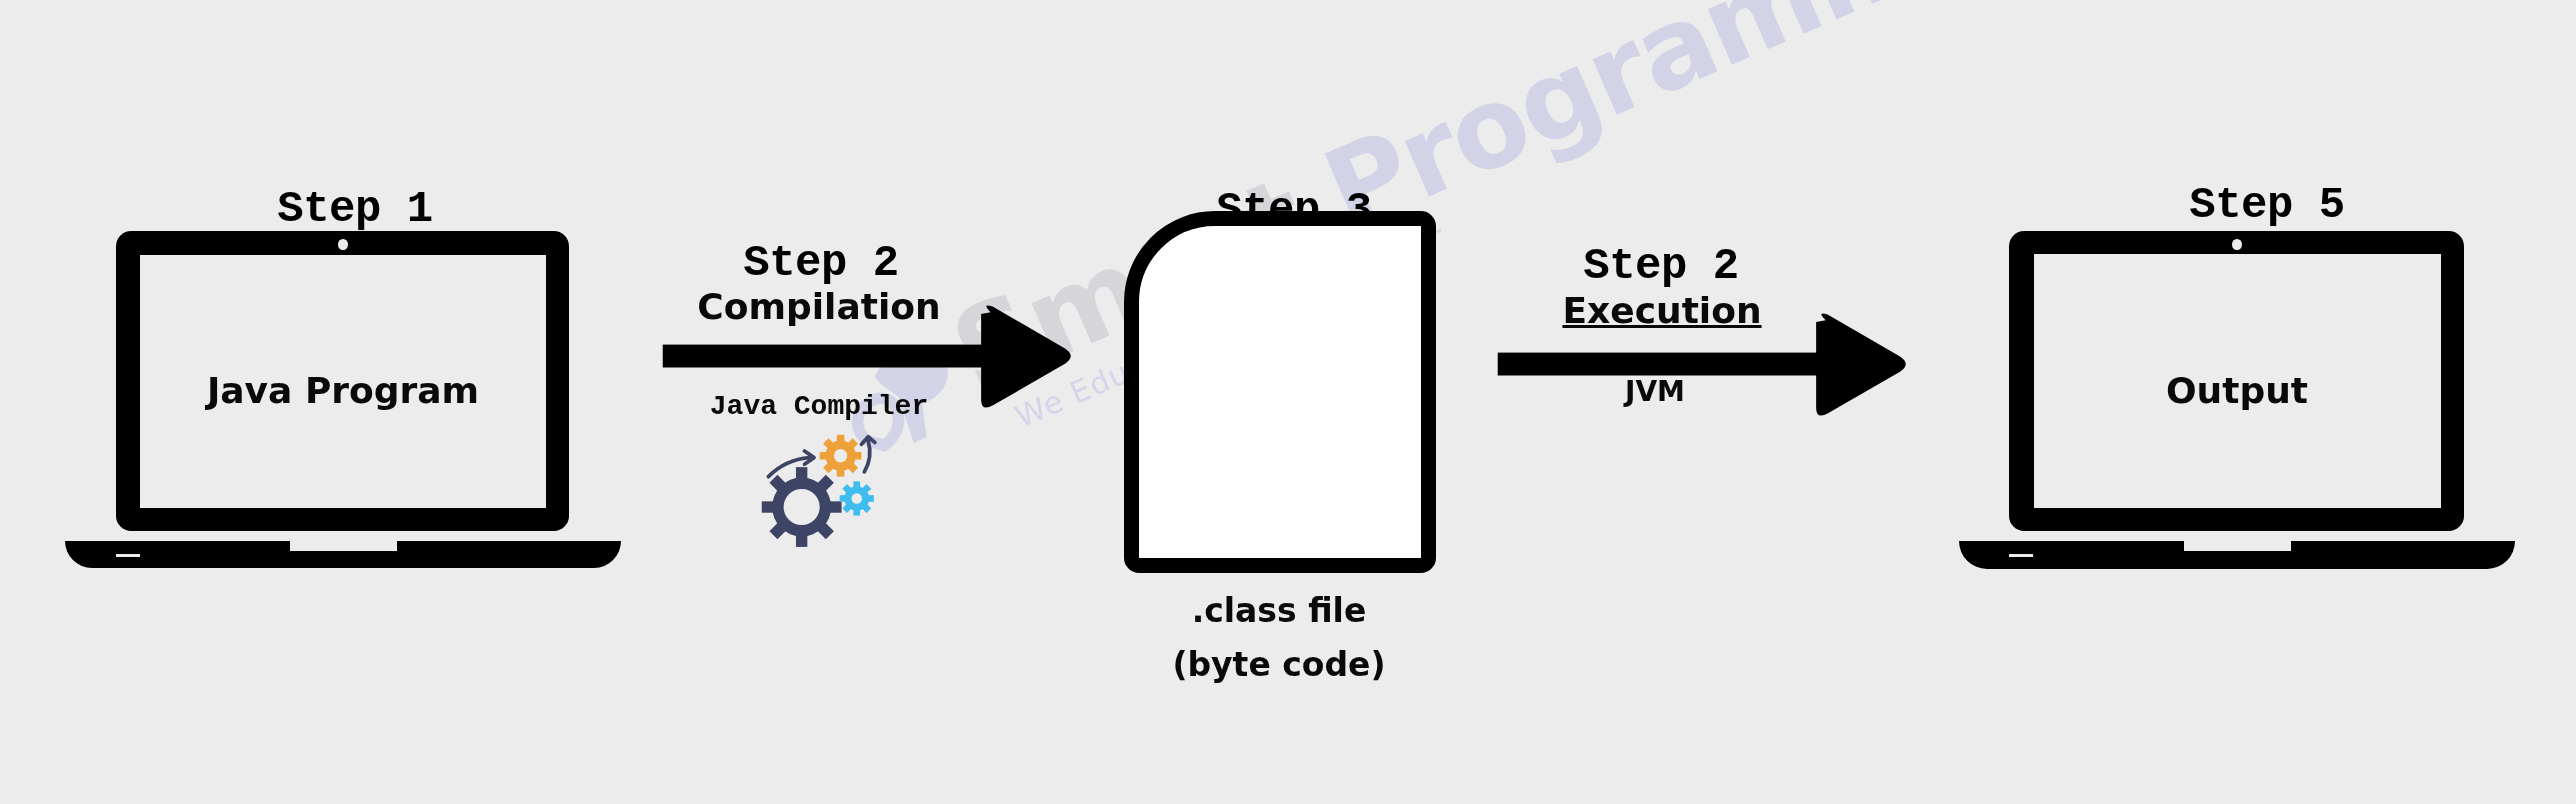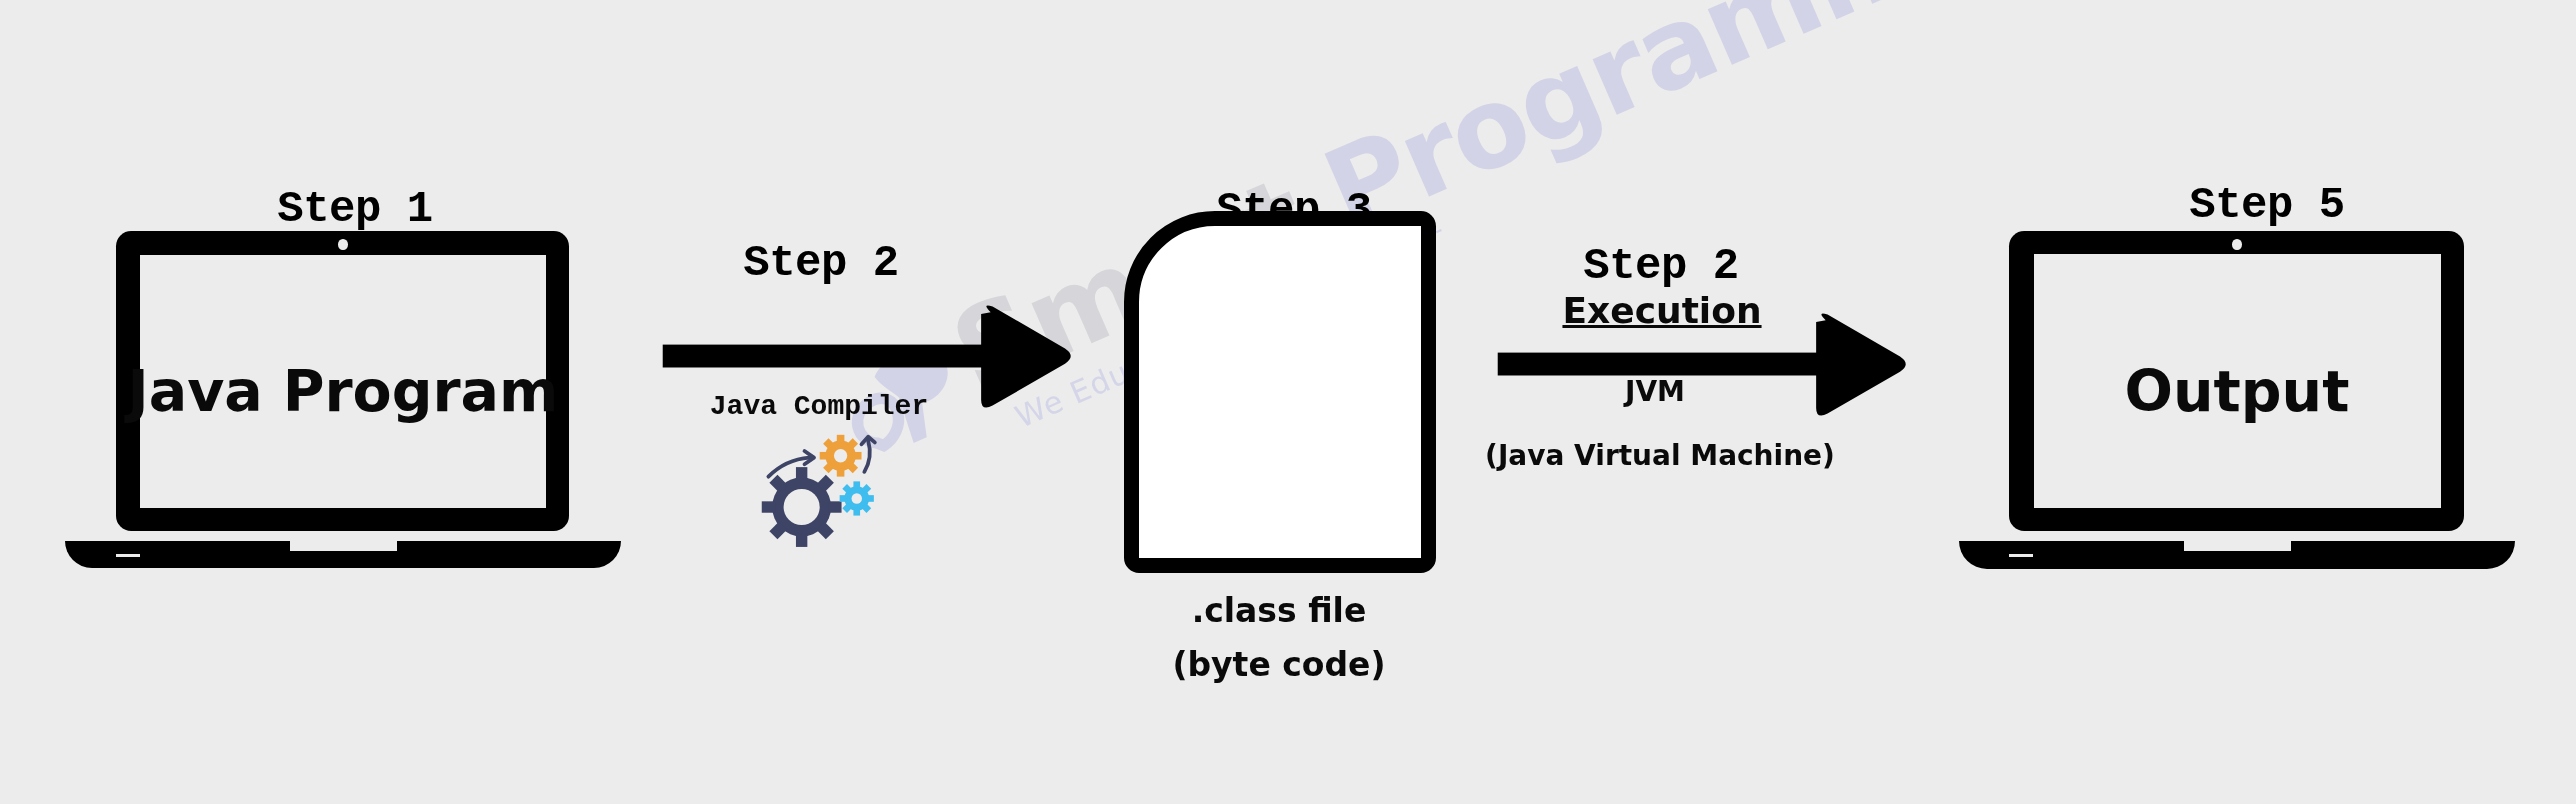--- a/index.html
+++ b/index.html
@@ -23,21 +23,21 @@
     transform: translateX(-50%); line-height: 1;
   }
   .lbl-lg { font-size: 36px; }
   .lbl-md { font-size: 33px; }
   .lbl-sm { font-size: 28px; }
   .screen-text {
     position: absolute; color: #0a0a0a; font-weight: 600;
     font-family: "DejaVu Sans", sans-serif; white-space: nowrap;
     transform: translate(-50%, -50%); line-height: 1;
   }
-  .screen-text.big { font-size: 57px; }
+  .screen-text.big { font-size: 36px; }
 
   
   .bezel { position: absolute; background: #000; border-radius: 15.2px; }
   .screen { position: absolute; background: #ececec; }
   .cam { position: absolute; width: 9.5px; height: 10.5px; border-radius: 50%; background: #ececec; }
   .base { position: absolute; background: #000; border-radius: 0 0 29px 29px; }
   .notch { position: absolute; background: #ececec; }
   .slot { position: absolute; height: 2.9px; background: #ececec; }
 
   
@@ -95,20 +95,21 @@
     <div class="bezel" style="left:116px; top:231px; width:453px; height:300px;"></div>
     <div class="screen" style="left:140px; top:255px; width:406px; height:253px;"></div>
     <div class="cam" style="left:338px; top:239px;"></div>
     <div class="base" style="left:65px; top:541px; width:556px; height:27px;"></div>
     <div class="notch" style="left:290px; top:541px; width:107px; height:9.5px;"></div>
     <div class="slot" style="left:116px; top:554px; width:24px;"></div>
     <div class="screen-text big" style="left:343px; top:391px;">Java Program</div>
   </div>
 
   <div class="step" style="left:821px; top:241px;">Step 2</div>
+  <div class="label lbl-lg" style="left:819px; top:289px;">Compilation</div>
   <svg class="abs" style="left:657px; top:295px;" width="429" height="124" viewBox="0 0 450 130">
     <rect x="6" y="52" width="340" height="24" fill="#000"></rect>
     <path d="M350 18 Q340 8 352 12 L428 56 Q440 64 428 72 L352 116 Q340 122 340 110 L340 20 Z" fill="#000"></path>
   </svg>
   <div class="label lbl-sm" style="left:819px; top:393px;font-family:Liberation Mono, monospace;">Java Compiler</div>
   <svg class="abs" style="left:757px; top:429px;" width="133" height="119" viewBox="0 0 140 125">
 
     <g transform="translate(47,82)" fill="#3d4466">
       <circle r="31"></circle>
       <g>
@@ -161,21 +162,20 @@
   <div class="label lbl-md" style="left:1279px; top:594px;">.class file</div>
   <div class="label lbl-md" style="left:1279px; top:648px;">(byte code)</div>
 
   <div class="step" style="left:1661px; top:244px;">Step 2</div>
   <div class="label lbl-lg" style="left:1662px; top:293px;text-decoration:underline;">Execution</div>
   <svg class="abs" style="left:1492px; top:303px;" width="429" height="124" viewBox="0 0 450 130">
     <rect x="6" y="52" width="340" height="24" fill="#000"></rect>
     <path d="M350 18 Q340 8 352 12 L428 56 Q440 64 428 72 L352 116 Q340 122 340 110 L340 20 Z" fill="#000"></path>
   </svg>
   <div class="label lbl-sm" style="left:1655px; top:378px;">JVM</div>
-  <div class="label lbl-sm" style="left:1660px; top:442px;">(Java Virtual Machine)</div>
 
   <div class="step" style="left:2229px; top:183px;margin-left:38px;">Step 5</div>
   <div>
     <div class="bezel" style="left:2009px; top:231px; width:455px; height:300px;"></div>
     <div class="screen" style="left:2034px; top:254px; width:407px; height:254px;"></div>
     <div class="cam" style="left:2232px; top:239px;"></div>
     <div class="base" style="left:1959px; top:541px; width:556px; height:28px;"></div>
     <div class="notch" style="left:2184px; top:541px; width:107px; height:9.5px;"></div>
     <div class="slot" style="left:2009px; top:554px; width:24px;"></div>
     <div class="screen-text big" style="left:2237px; top:391px;">Output</div>

